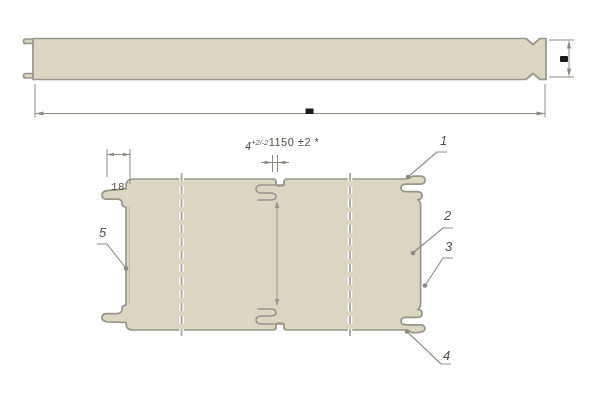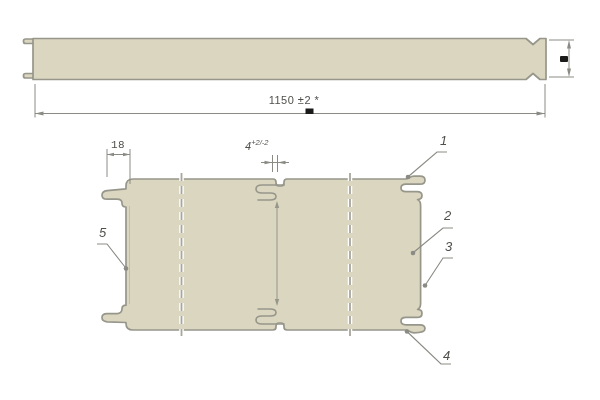--- a/index.html
+++ b/index.html
@@ -23,21 +23,21 @@
   .dash-over  { stroke:var(--dash); stroke-width:1.8; stroke-dasharray:8 5; fill:none; }
   .seam  { stroke:var(--dash); stroke-width:1.4; fill:none; }
   .seam-arrow { fill:var(--panel_stroke); }
   .mark  { fill:var(--mark); }
 
   
   .dim-text {
     position:absolute; color:var(--text); font-size:11px;
     letter-spacing:0.5px; white-space:nowrap; line-height:1;
   }
-  .centered { transform:translateX(-50%); }
+  .centered { transform:translateX(-50%);margin-top:42px; }
   .gap-dim { font-style:italic; letter-spacing:0; }
   .gap-dim sup { font-size:7.5px; letter-spacing:0; }
   .callout {
     position:absolute; color:var(--text); font-size:13px;
     font-style:italic; line-height:1; white-space:nowrap;
   }
 </style>
 </head>
 <body>
 

